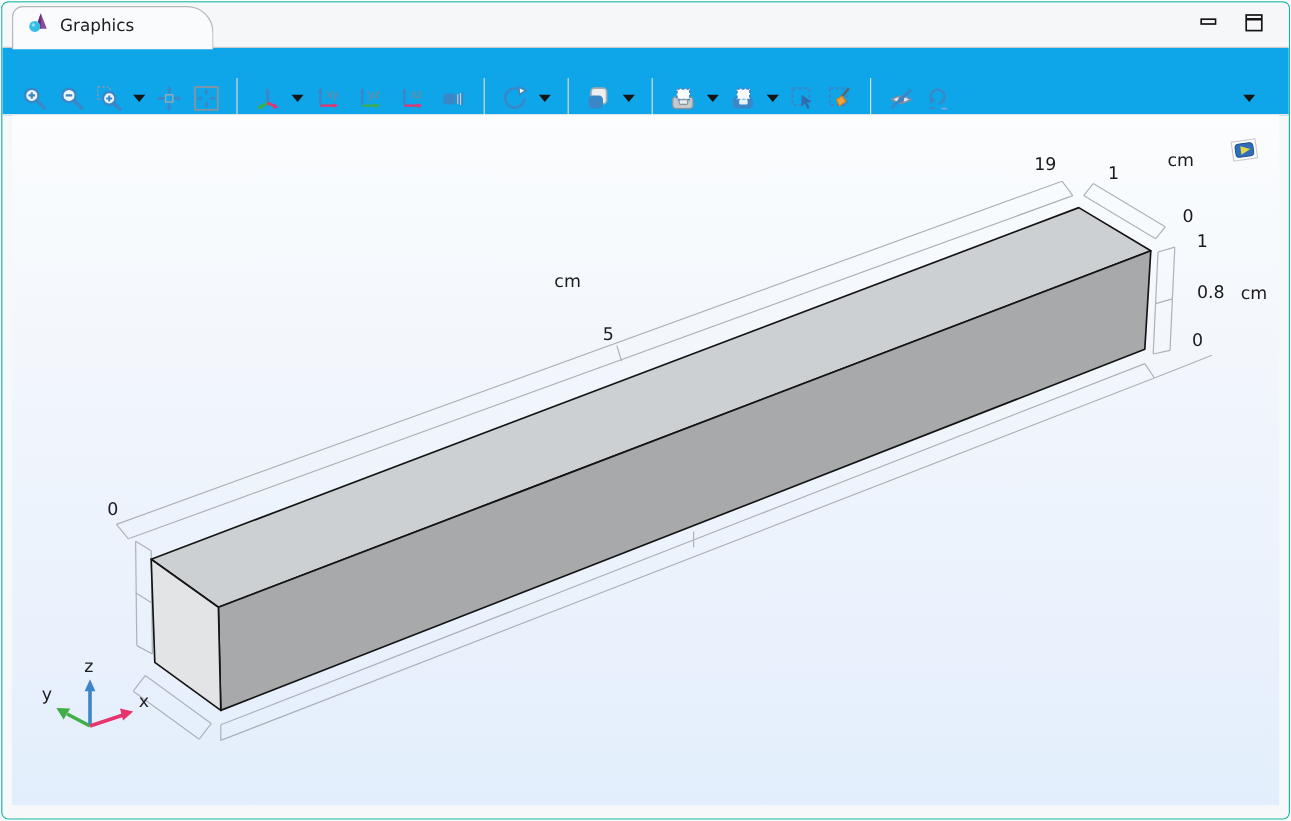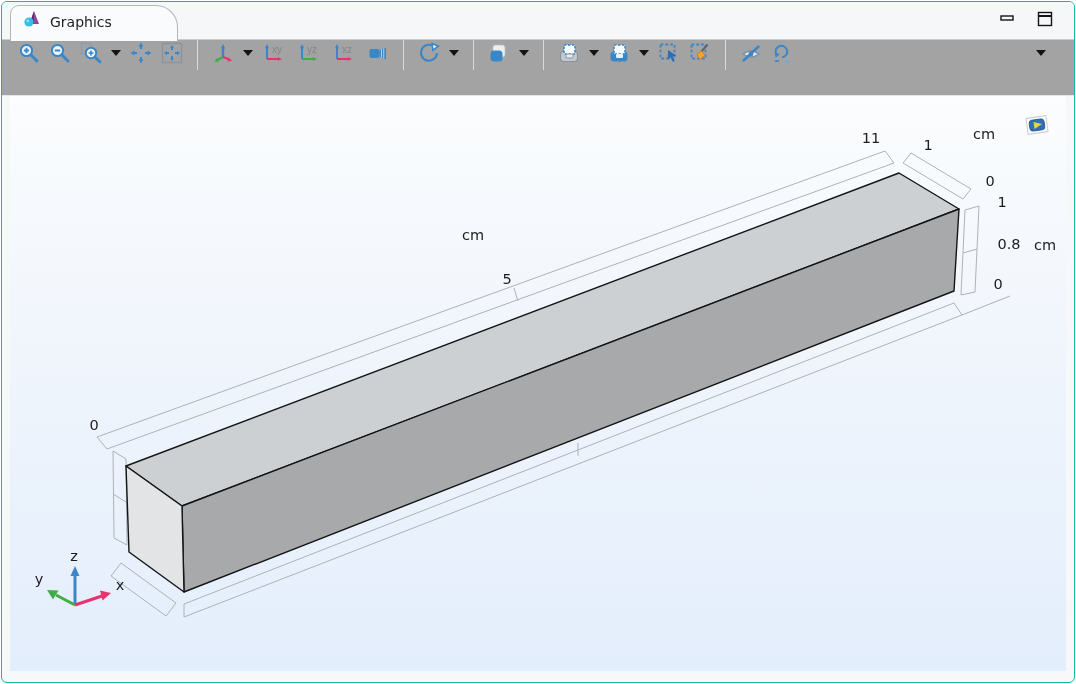--- a/index.html
+++ b/index.html
@@ -14,22 +14,22 @@
     position:absolute; left:8px; top:3px; height:36px; min-width:168px;
     background:#fafbfc; border:1px solid #b3b7bd; border-bottom:none;
     border-radius:9px 22px 0 0; display:flex; align-items:center; gap:8px;
     padding:0 40px 4px 12px; z-index:2;
   }
   .tab-label { font-size:14px; color:#1d1d1f; }
   .winbtns { position:absolute; right:18px; top:6px; display:flex; gap:16px; z-index:3; }
   .winbtn { width:22px; height:22px; display:flex; align-items:center; justify-content:center; cursor:default; }
   
   .toolbar {
-    height:56px; background:#a3a3a3; border-bottom:1px solid #e4e7ea;
-    display:flex; align-items:flex-start; padding:0 14px; gap:5px;
+    height:56px; background:#0ea5e9; border-bottom:1px solid #e4e7ea;
+    display:flex; align-items:flex-end; padding:0 14px; gap:5px;
   }
   .tbtn {
     border:none; background:transparent; width:26px; height:26px; border-radius:3px;
     display:flex; align-items:center; justify-content:center; padding:0; cursor:default;
   }
   .tbtn.wide { width:30px; }
   .drop { width:14px; height:26px; border:none; background:transparent; display:flex; align-items:center; justify-content:center; cursor:default; }
   .caret { width:0; height:0; border-left:5px solid transparent; border-right:5px solid transparent; border-top:6px solid #141414; }
   .sep { width:1px; height:30px; background:#d7dadf; margin:0 7px; flex:0 0 auto; }
   .spacer { flex:1 1 auto; }
@@ -333,21 +333,21 @@
         <line x1="65" y1="509" x2="46" y2="499" stroke="#3fae49" stroke-width="3"></line>
         <polygon points="37,494 48.5,494.5 43,503.5" fill="#3fae49"></polygon>
         <line x1="65" y1="509" x2="92" y2="500" stroke="#e8336d" stroke-width="3"></line>
         <polygon points="101,497 90,494.5 92.5,504.5" fill="#e8336d"></polygon>
       </g>
     </svg>
 
     <span class="axlabel" style="left:84px;  top:329px;">0</span>
     <span class="axlabel" style="left:497px; top:183px;">5</span>
     <span class="axlabel" style="left:463px; top:139px;">cm</span>
-    <span class="axlabel" style="left:861px; top:42px;">11</span>
+    <span class="axlabel" style="left:861px; top:42px;">19</span>
     <span class="axlabel" style="left:918px; top:49px;">1</span>
     <span class="axlabel" style="left:974px; top:38px;">cm</span>
     <span class="axlabel" style="left:980px; top:85px;">0</span>
     <span class="axlabel" style="left:992px; top:106px;">1</span>
     <span class="axlabel" style="left:999px; top:148px;">0.8</span>
     <span class="axlabel" style="left:1035px;top:149px;">cm</span>
     <span class="axlabel" style="left:988px; top:188px;">0</span>
 
     <span class="axlabel" style="left:64px;  top:460px;">z</span>
     <span class="axlabel" style="left:29px;  top:483px;">y</span>

